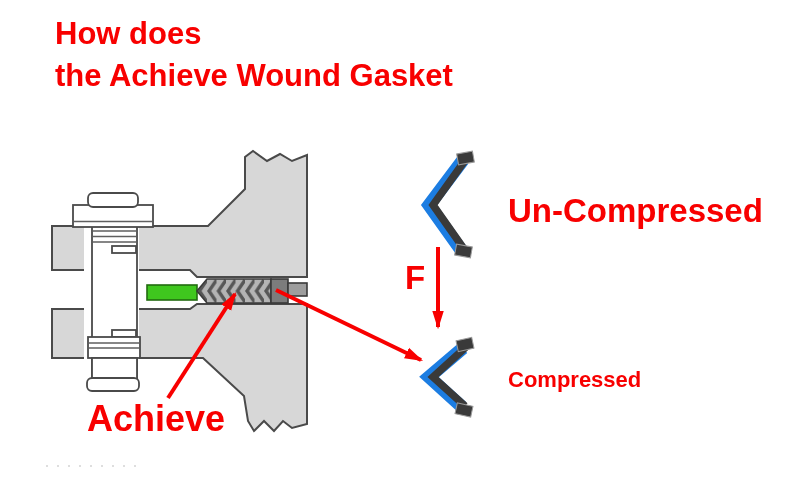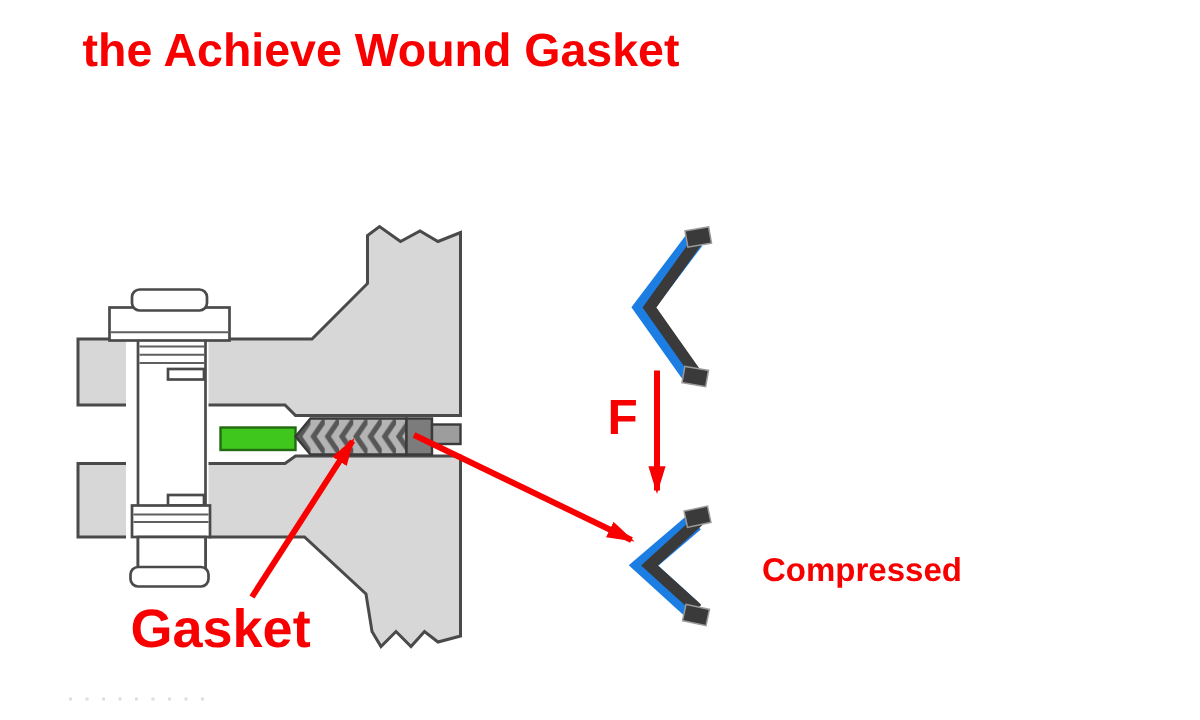--- a/index.html
+++ b/index.html
@@ -17,20 +17,21 @@
   .uncompressed-label{left:508px;top:194px;font-size:33px;line-height:1;}
   .compressed-label{left:508px;top:369px;font-size:22px;line-height:1;}
   svg{position:absolute;left:0;top:0;}
 </style>
 </head>
 <body>
 
 <div class="stage">
 
   <div class="red-label title-block">
+    <div>How does</div>
     <div>the Achieve Wound Gasket</div>
   </div>
 
   <svg width="800" height="480" viewBox="0 0 800 480">
     <defs>
       <pattern id="hatch" patternUnits="userSpaceOnUse" x="207" y="279" width="9.5" height="24">
         <rect width="9.5" height="24" fill="#b4b4b4"></rect>
         <path d="M9.5,1 L2,12 L9.5,23" stroke="#575757" stroke-width="3.4" fill="none"></path>
       </pattern>
       <marker id="arrowRed" viewBox="0 0 8 5" refX="7" refY="2.5" markerWidth="4.6" markerHeight="3.6" orient="auto">
@@ -82,17 +83,18 @@
     <g>
       <polyline points="463,348 429,377 462,407" fill="none" stroke="#1c7de2" stroke-width="13" stroke-linejoin="miter"></polyline>
       <polyline points="466,347 433,377 465,406" fill="none" stroke="#3a3a3a" stroke-width="7.5" stroke-linejoin="miter"></polyline>
       <rect x="457" y="339" width="16" height="11" fill="#3a3a3a" stroke="#9a9a9a" stroke-width="1" transform="rotate(-12 465 344.5)"></rect>
       <rect x="456" y="404.5" width="16" height="11" fill="#3a3a3a" stroke="#9a9a9a" stroke-width="1" transform="rotate(12 464 410)"></rect>
     </g>
 
     <line x1="46" y1="466" x2="142" y2="466" stroke="#dedede" stroke-width="2" stroke-dasharray="2 9"></line>
   </svg>
 
-  <div class="red-label gasket-label">Gasket</div>
+  <div class="red-label gasket-label">Achieve</div>
   <div class="red-label f-label">F</div>
+  <div class="red-label uncompressed-label">Un-Compressed</div>
   <div class="red-label compressed-label">Compressed</div>
 
 </div>
 
 </body></html>

